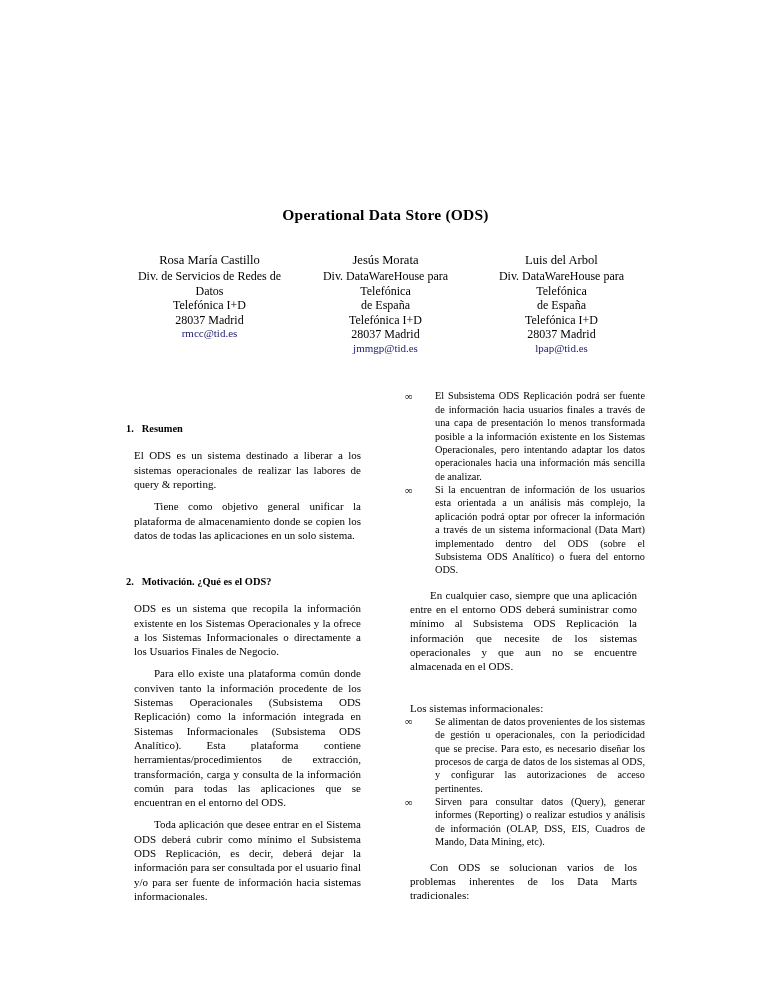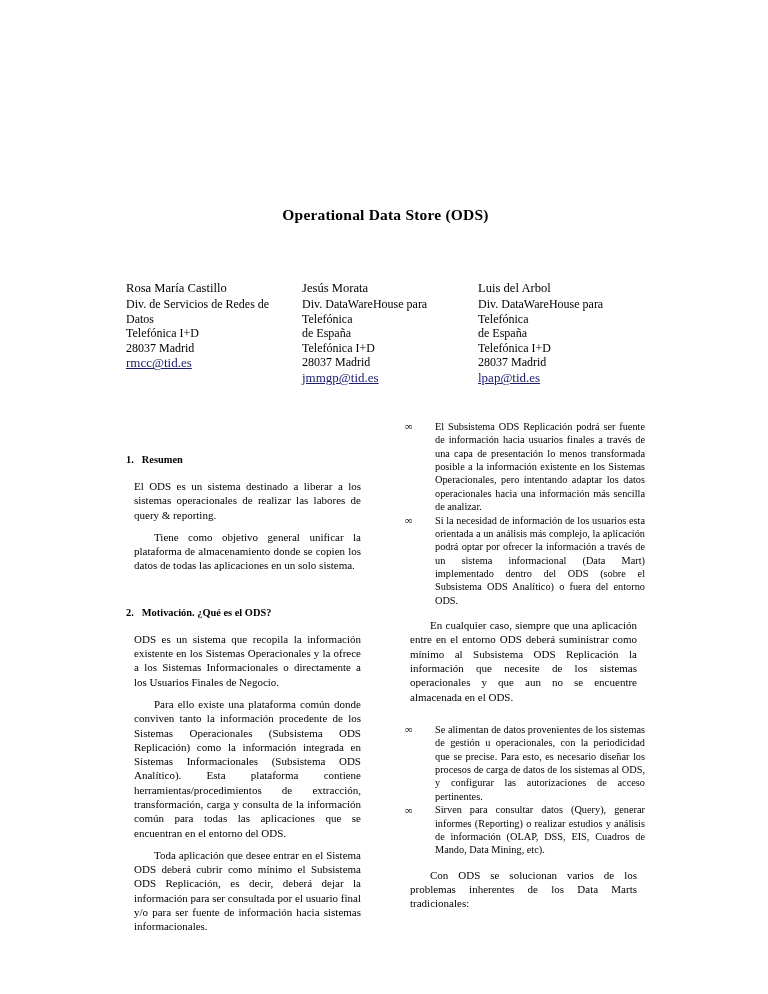--- a/index.html
+++ b/index.html
@@ -40,34 +40,33 @@
 
   
   .authors {
     display: flex;
     justify-content: space-between;
     align-items: flex-start;
     margin-bottom: 34px;
   }
   .author-block {
     width: 167px;
+    text-align: center;
     line-height: 1.22;
-    margin-top: 28px;
   }
   .author-name {
     font-size: 12.6px;
     margin-bottom: 1px;
     white-space: nowrap;
   }
   .author-line {
     font-size: 12px;
   }
   .author-email {
-    font-size: 13px;
-    text-decoration: underline;
+    font-size: 11px;
     color: #1a1a6e;
     cursor: pointer;
   }
 
   
   .columns {
     display: flex;
     justify-content: space-between;
   }
   .col {
@@ -199,28 +198,29 @@
 
       <div class="col col-right">
 
         <ul class="bullets">
           <li>
             <span class="marker">∞</span>
             <span>El Subsistema ODS Replicación podrá ser fuente de información hacia usuarios finales a través de una capa de presentación lo menos transformada posible a la información existente en los Sistemas Operacionales, pero intentando adaptar los datos operacionales hacia una información más sencilla de analizar.</span>
           </li>
           <li>
             <span class="marker">∞</span>
-            <span>Si la necesidad de información de los usuarios esta orientada a un análisis más complejo, la aplicación podrá optar por ofrecer la información a través de un sistema informacional (Data Mart) implementado dentro del ODS (sobre el Subsistema ODS Analítico) o fuera del entorno ODS.</span>
+            <span>Si la encuentran de información de los usuarios esta orientada a un análisis más complejo, la aplicación podrá optar por ofrecer la información a través de un sistema informacional (Data Mart) implementado dentro del ODS (sobre el Subsistema ODS Analítico) o fuera del entorno ODS.</span>
           </li>
         </ul>
 
         <p class="para indent gap-before">En cualquier caso, siempre que una aplicación entre en el entorno ODS deberá suministrar como mínimo al Subsistema ODS Replicación la información que necesite de los sistemas operacionales y que aun no se encuentre almacenada en el ODS.</p>
 
         <div class="spacer-sm"></div>
 
+        <p class="para lead-in">Los sistemas informacionales:</p>
 
         <ul class="bullets">
           <li>
             <span class="marker">∞</span>
             <span>Se alimentan de datos provenientes de los sistemas de gestión u operacionales, con la periodicidad que se precise. Para esto, es necesario diseñar los procesos de carga de datos de los sistemas al ODS, y configurar las autorizaciones de acceso pertinentes.</span>
           </li>
           <li>
             <span class="marker">∞</span>
             <span>Sirven para consultar datos (Query), generar informes (Reporting) o realizar estudios y análisis de información (OLAP, DSS, EIS, Cuadros de Mando, Data Mining, etc).</span>
           </li>

